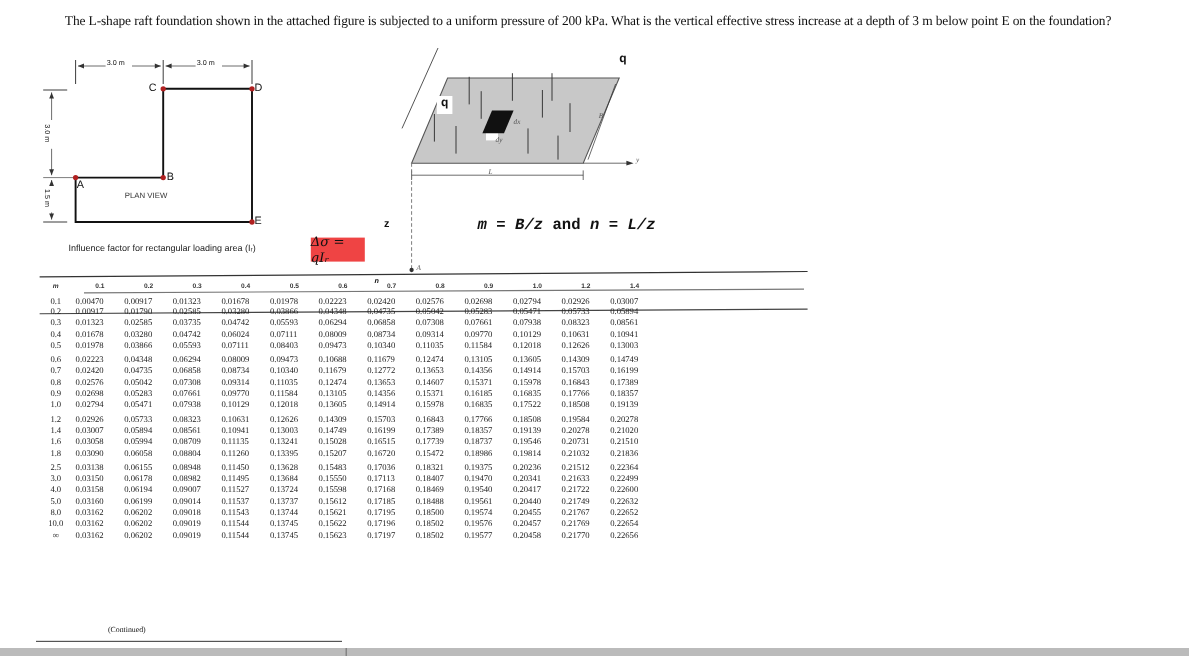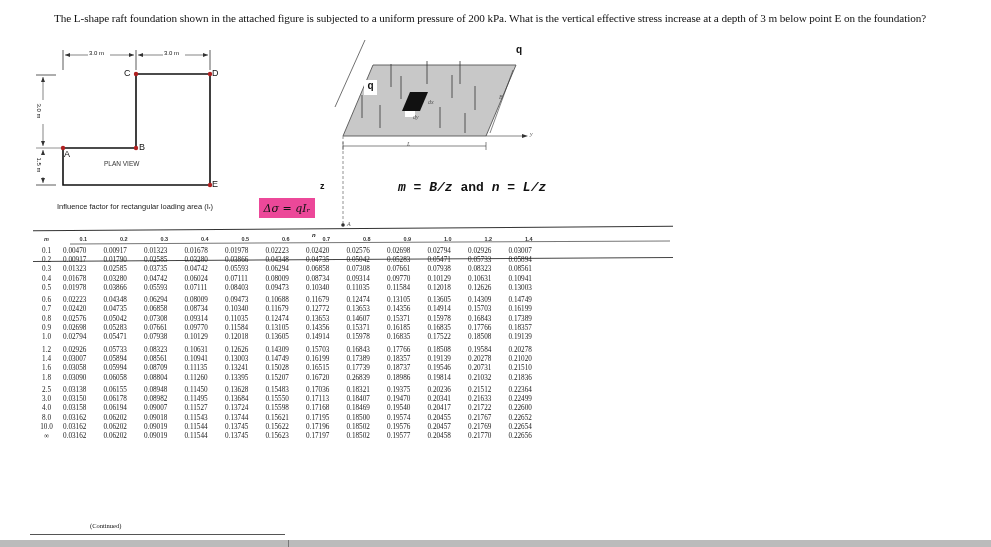--- a/index.html
+++ b/index.html
@@ -2,21 +2,21 @@
 <html><head>
 <meta charset="utf-8">
 <style>
   html,body{margin:0;padding:0;background:#fff;}
   body{width:991px;height:547px;position:relative;overflow:hidden;font-family:"Liberation Serif",serif;color:#111;}
   .question{position:absolute;left:10px;top:12px;font-size:11.2px;font-family:"Liberation Serif",serif;white-space:nowrap;letter-spacing:-0.1px;margin-left:44px;}
   .plan{position:absolute;left:20px;top:40px;width:260px;height:200px;}
   .plan svg{position:absolute;left:0;top:0;}
   .plan-label{position:absolute;left:104px;top:160px;font-family:"Liberation Sans",sans-serif;font-size:6.5px;color:#333;}
   .influence-title{position:absolute;left:45px;top:202px;font-family:"Liberation Sans",sans-serif;font-size:7.5px;color:#222;padding-left:12px;}
-  .formula-box{position:absolute;left:259px;top:198px;width:56px;height:20px;background:#ec4899;font-family:"DejaVu Serif",serif;font-style:italic;font-size:11px;display:flex;align-items:center;justify-content:center;}
+  .formula-box{position:absolute;left:259px;top:198px;width:45px;height:20px;background:#ef4444;font-family:"DejaVu Serif",serif;font-style:italic;font-size:11px;display:flex;align-items:center;justify-content:center;}
   .diagram{position:absolute;left:310px;top:40px;width:240px;height:190px;}
   .mn-label{position:absolute;left:367px;top:180px;font-family:Liberation Mono, monospace;font-weight:bold;font-style:italic;font-size:13px;margin-left:31px;}
   .mn-label span.plain{font-style:normal;}
   .z-label{position:absolute;left:320px;top:181px;font-family:"Liberation Sans",sans-serif;font-weight:bold;font-size:9px;}
   .table-wrap{position:absolute;left:30px;top:225px;width:640px;}
   table{border-collapse:collapse;font-family:"Liberation Serif",serif;font-size:7.2px;color:#222;}
   th{font-family:"Liberation Sans",sans-serif;font-weight:bold;font-size:5.5px;color:#333;padding:0;height:14px;}
   td{padding:0;height:9.3px;text-align:left;}
   td.m{width:33px;text-align:center;}
   td.v{width:40.5px;}
@@ -345,21 +345,21 @@
         </tr>
         <tr>
           <td class="m">1.8</td>
           <td class="v">0.03090</td>
           <td class="v">0.06058</td>
           <td class="v">0.08804</td>
           <td class="v">0.11260</td>
           <td class="v">0.13395</td>
           <td class="v">0.15207</td>
           <td class="v">0.16720</td>
-          <td class="v">0.26839</td>
+          <td class="v">0.15472</td>
           <td class="v">0.18986</td>
           <td class="v">0.19814</td>
           <td class="v">0.21032</td>
           <td class="v">0.21836</td>
         </tr>
         <tr class="gap">
           <td class="m">2.5</td>
           <td class="v">0.03138</td>
           <td class="v">0.06155</td>
           <td class="v">0.08948</td>
@@ -397,20 +397,35 @@
           <td class="v">0.13724</td>
           <td class="v">0.15598</td>
           <td class="v">0.17168</td>
           <td class="v">0.18469</td>
           <td class="v">0.19540</td>
           <td class="v">0.20417</td>
           <td class="v">0.21722</td>
           <td class="v">0.22600</td>
         </tr>
         <tr>
+          <td class="m">5.0</td>
+          <td class="v">0.03160</td>
+          <td class="v">0.06199</td>
+          <td class="v">0.09014</td>
+          <td class="v">0.11537</td>
+          <td class="v">0.13737</td>
+          <td class="v">0.15612</td>
+          <td class="v">0.17185</td>
+          <td class="v">0.18488</td>
+          <td class="v">0.19561</td>
+          <td class="v">0.20440</td>
+          <td class="v">0.21749</td>
+          <td class="v">0.22632</td>
+        </tr>
+        <tr>
           <td class="m">8.0</td>
           <td class="v">0.03162</td>
           <td class="v">0.06202</td>
           <td class="v">0.09018</td>
           <td class="v">0.11543</td>
           <td class="v">0.13744</td>
           <td class="v">0.15621</td>
           <td class="v">0.17195</td>
           <td class="v">0.18500</td>
           <td class="v">0.19574</td>

